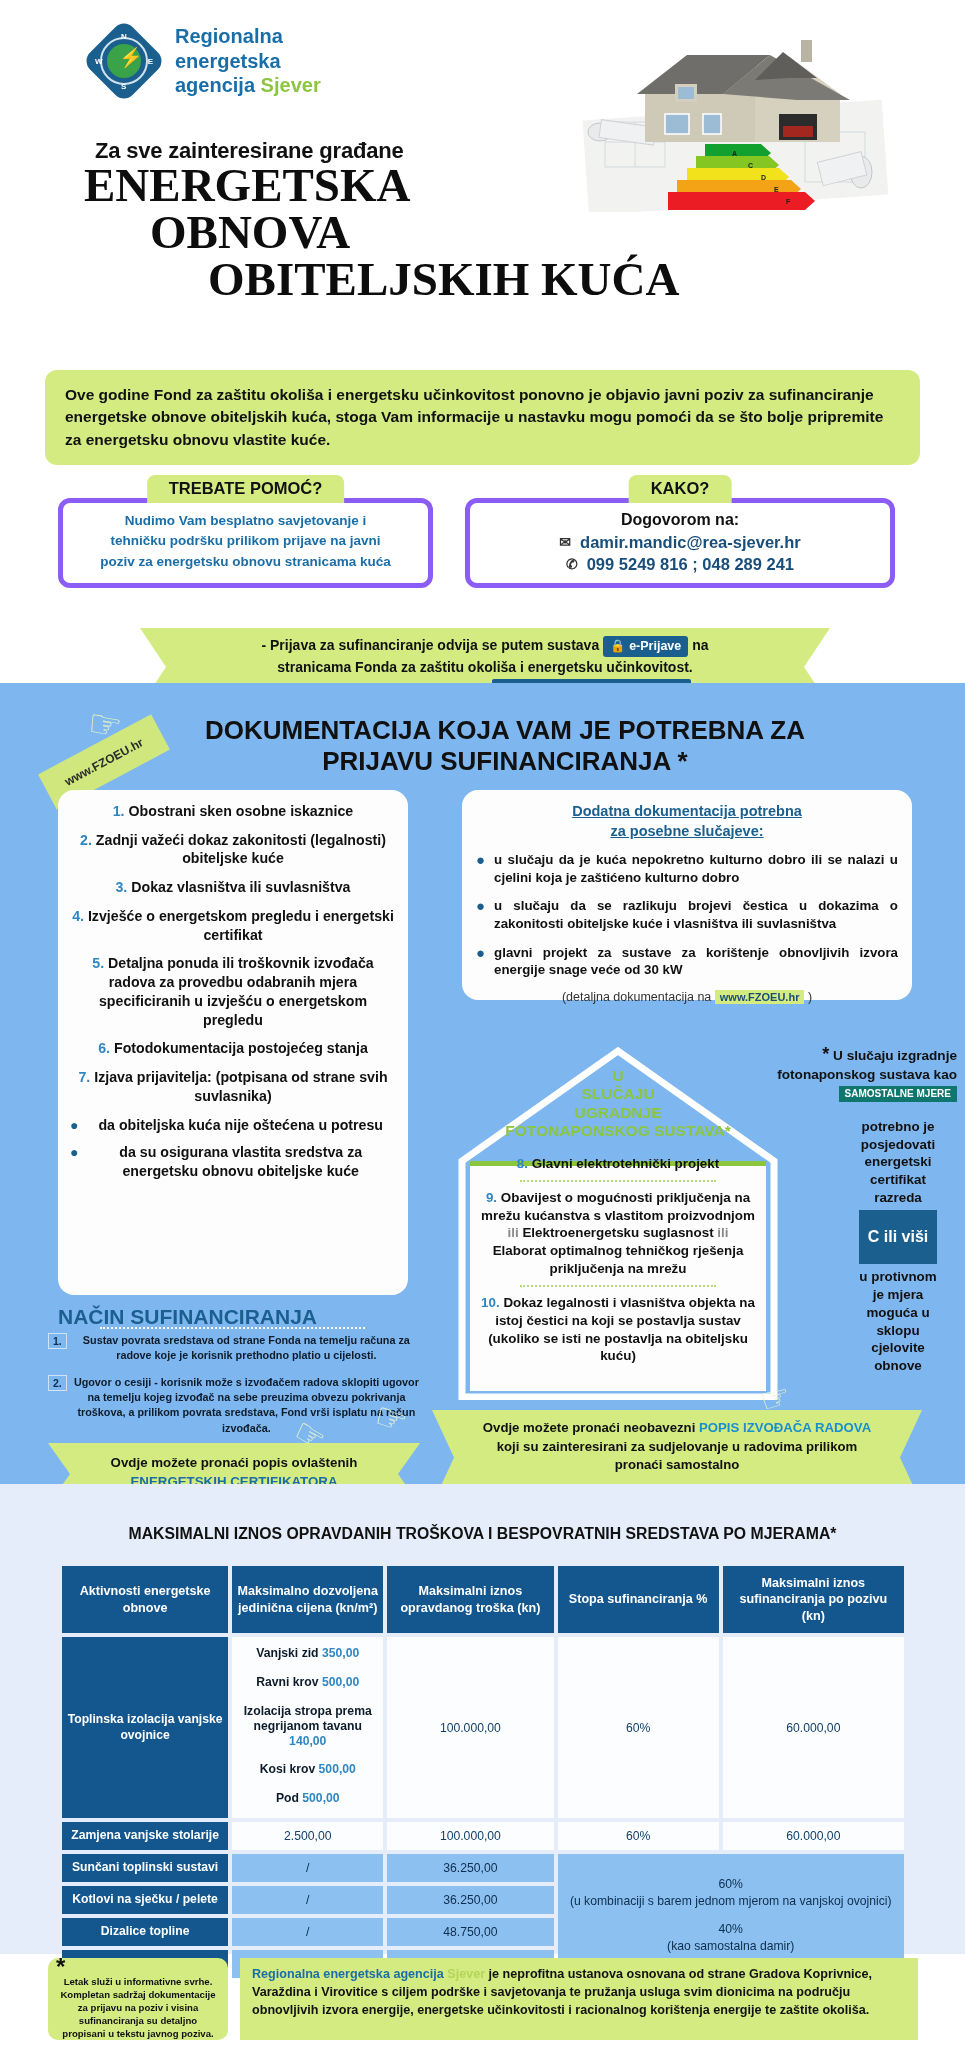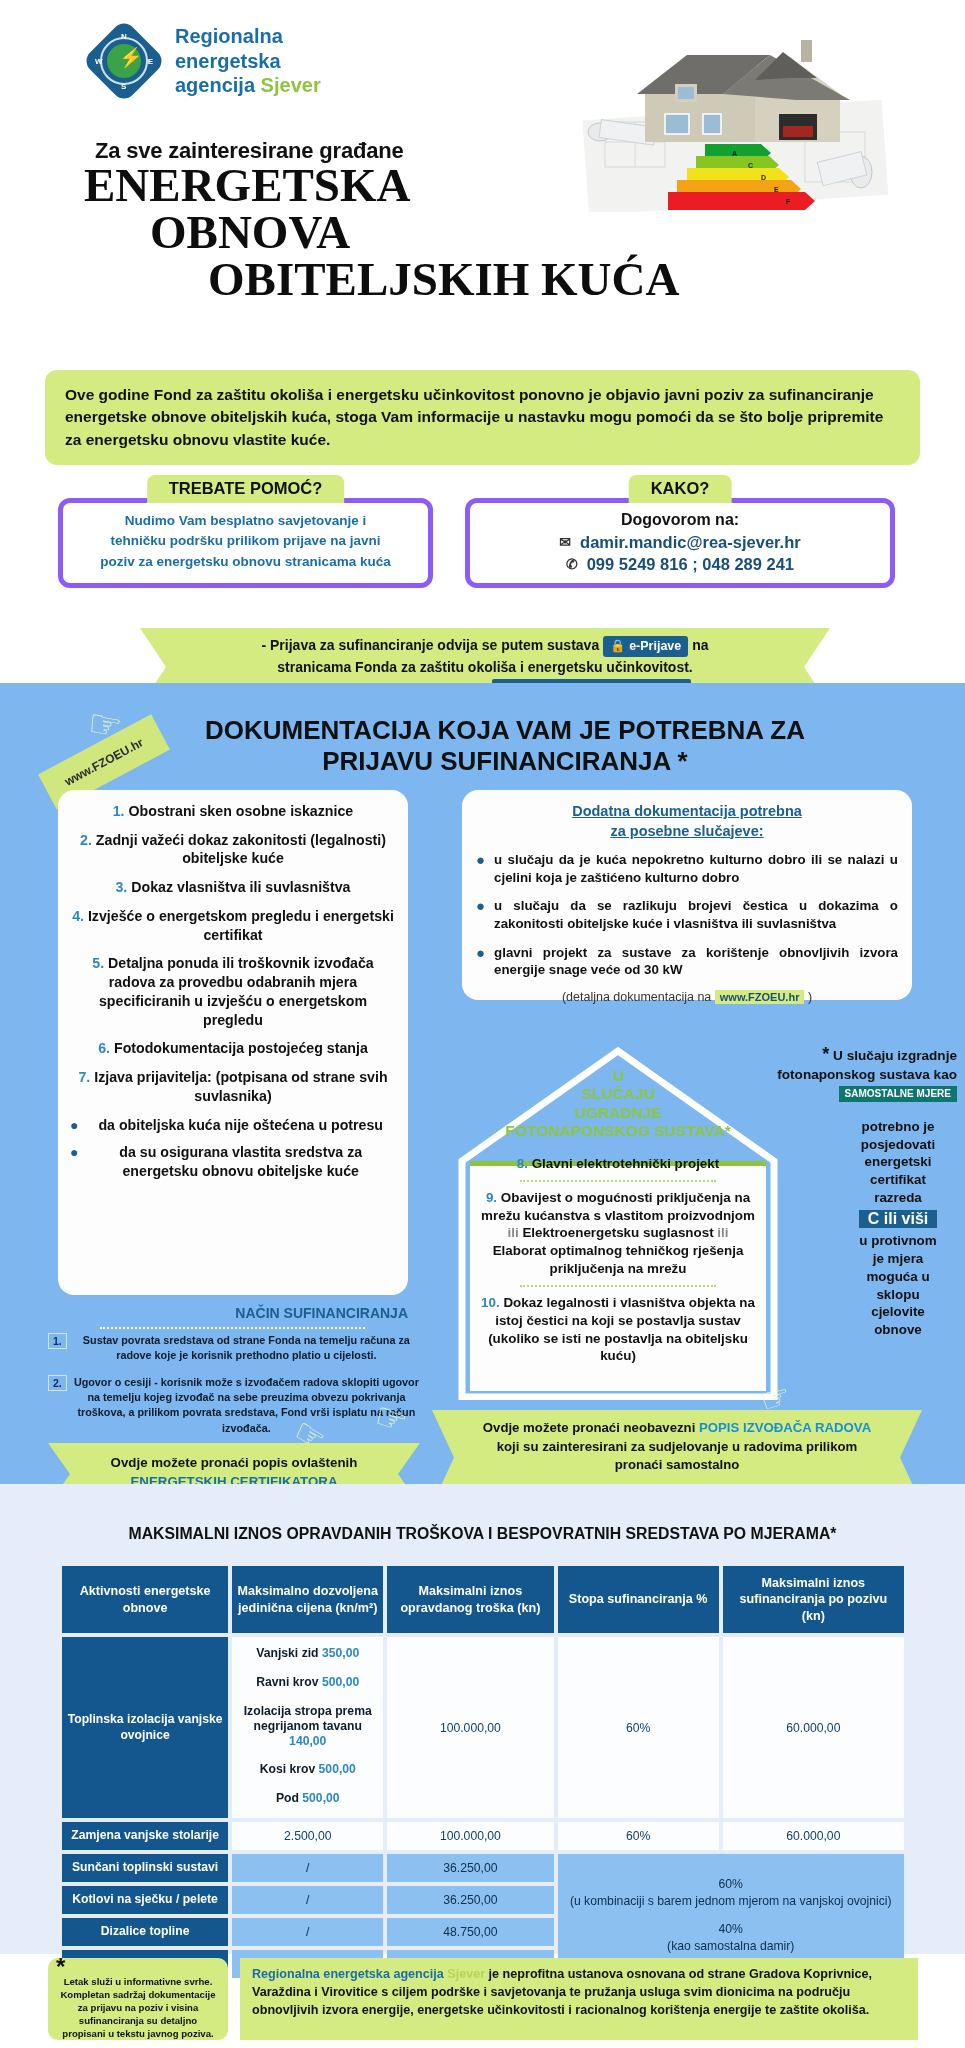--- a/index.html
+++ b/index.html
@@ -150,28 +150,28 @@
   .pv-line { font-size: 13.4px; font-weight: bold; color: #111; line-height: 1.33; }
   .pv-line .num { color: #2f87c2; }
   .pv-line .soft { color: #888; font-weight: bold; }
   .pv-dots { border-top: 2px dotted #b8d97a; margin: 7px 40px; }
 
   
   .pv-note { position: absolute; left: 695px; top: 1042px; width: 262px; }
   .pv-note .l { font-size: 13.6px; font-weight: bold; color: #111; line-height: 1.34; }
   .pv-note .rt { text-align: right; }
   .chip-dark { display: inline-block; background: #0f766e; color: #fff; font-size: 10px; font-weight: bold; padding: 1px 6px; }
-  .chip-c { display: inline-block; background: #1a5f8e; color: #fff; font-size: 16px; font-weight: bold; padding: 0 9px; margin: 4px 0; }
+  .chip-c { display: inline-block; background: #1a5f8e; color: #fff; font-size: 16px; font-weight: bold; padding: 18px 9px; margin: 4px 0; }
   .pv-note-col { position: absolute; left: 838px; top: 1118px; width: 120px; text-align: center; }
   .pv-note-col .l { font-size: 13.4px; font-weight: bold; color: #111; line-height: 1.32; }
 
   
   .nacin-title {
-    position: absolute; left: 58px; top: 1305px; width: 350px; text-align: right;
-    font-size: 14px; font-weight: bold; color: #1a5f8e;
+    position: absolute; left: 58px; top: 1305px; width: 350px; text-align: left;
+    font-size: 21px; font-weight: bold; color: #1a5f8e;
   }
   .nacin-under { position: absolute; left: 100px; top: 1327px; width: 265px; border-top: 2px dotted #ffffff; }
   .nacin-body { position: absolute; left: 48px; top: 1333px; width: 372px; }
   .nacin-item { display: flex; gap: 6px; margin-bottom: 11px; }
   .nacin-item .nn {
     border: 1px solid #cfe3f5; color: #0d2e4d; font-size: 10.5px; font-weight: bold;
     padding: 1px 4px; height: 16px; line-height: 13px;
   }
   .nacin-item .tt { flex: 1; font-size: 10.8px; font-weight: bold; color: #0d1c2b; line-height: 1.42; text-align: center; }
 

